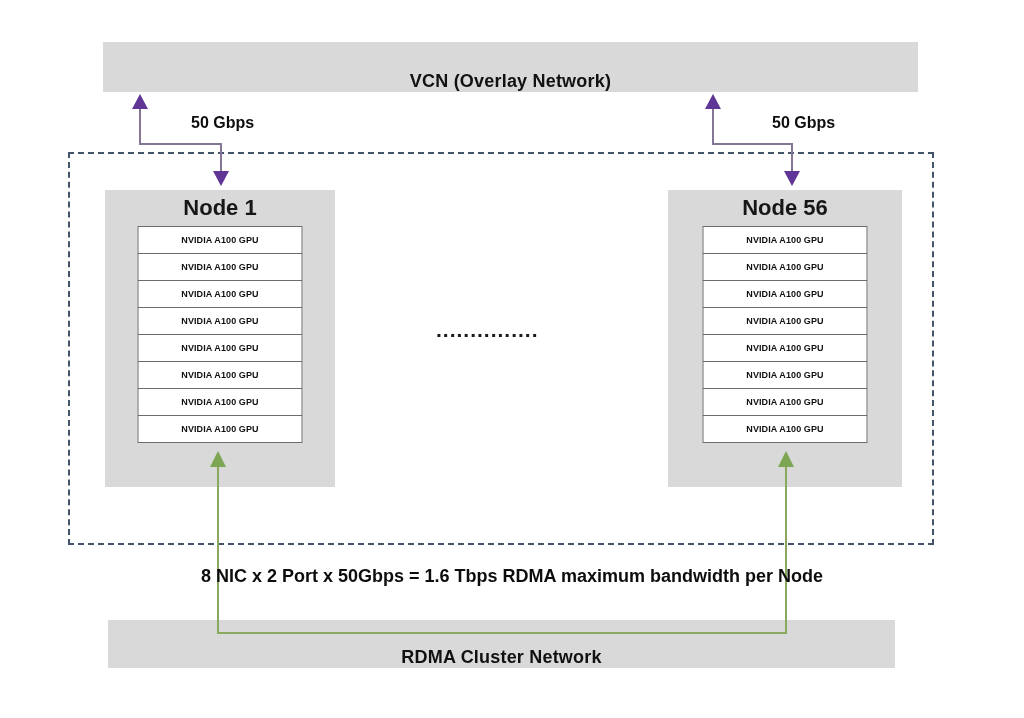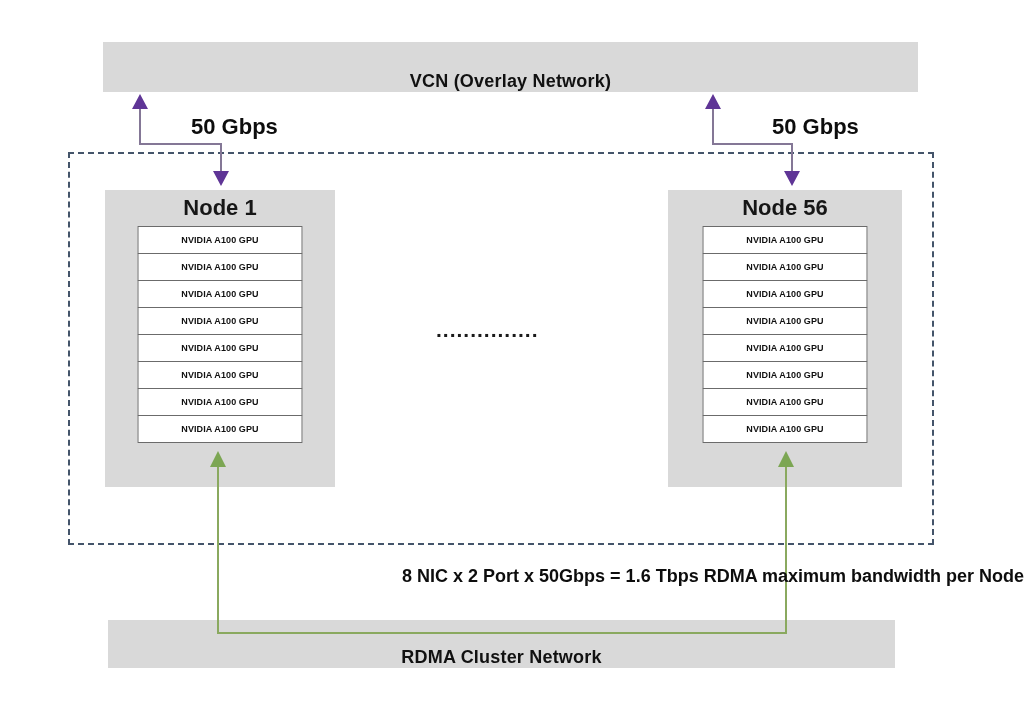--- a/index.html
+++ b/index.html
@@ -30,37 +30,37 @@
     position:absolute;top:36px;left:50%;transform:translateX(-50%);width:165px;border-radius:32px;
   }
   .gpu-row{
     box-sizing:border-box;height:28px;margin-top:-1px;background:#ffffff;
     border:1px solid var(--row-border,#6b6b6b);
     display:flex;align-items:center;justify-content:center;
     font-size:9px;font-weight:700;color:#101010;letter-spacing:.1px;
   }
   .gpu-row:first-child{margin-top:0;}
   .link-label{
-    position:absolute;top:114px;font-size:22px;font-weight:700;color:#0d0d0d;z-index:3;
+    position:absolute;top:114px;font-size:16px;font-weight:700;color:#0d0d0d;z-index:3;
   }
   #link-label-left{left:191px;}
   #link-label-right{left:772px;}
   .seg{position:absolute;z-index:1;}
   .seg.purple{background:var(--purple-stem,#847796);}
   .seg.green{background:var(--green-stem,#8aa95f);}
   .tri{position:absolute;width:0;height:0;z-index:2;}
   .tri.up.purple-head{border-left:8px solid transparent;border-right:8px solid transparent;border-bottom:15px solid var(--purple,#5f3596);}
   .tri.down.purple-head{border-left:8px solid transparent;border-right:8px solid transparent;border-top:15px solid var(--purple,#5f3596);}
   .tri.up.green-head{border-left:8px solid transparent;border-right:8px solid transparent;border-bottom:16px solid var(--green,#7ca653);}
   #ellipsis{
     position:absolute;left:436px;top:318px;width:132px;text-align:left;
     font-size:21px;font-weight:700;color:#1a1a1a;letter-spacing:1px;z-index:2;
   }
   #bandwidth-note{
-    position:absolute;left:0;top:566px;width:1024px;text-align:right;
+    position:absolute;left:0;top:566px;width:1024px;text-align:center;
     font-size:18px;font-weight:600;color:#0d0d0d;z-index:3;
   }
 </style>
 </head>
 <body>
 
 <div id="canvas">
 
   <div class="bar" id="vcn-bar">
     <span>VCN (Overlay Network)</span>

